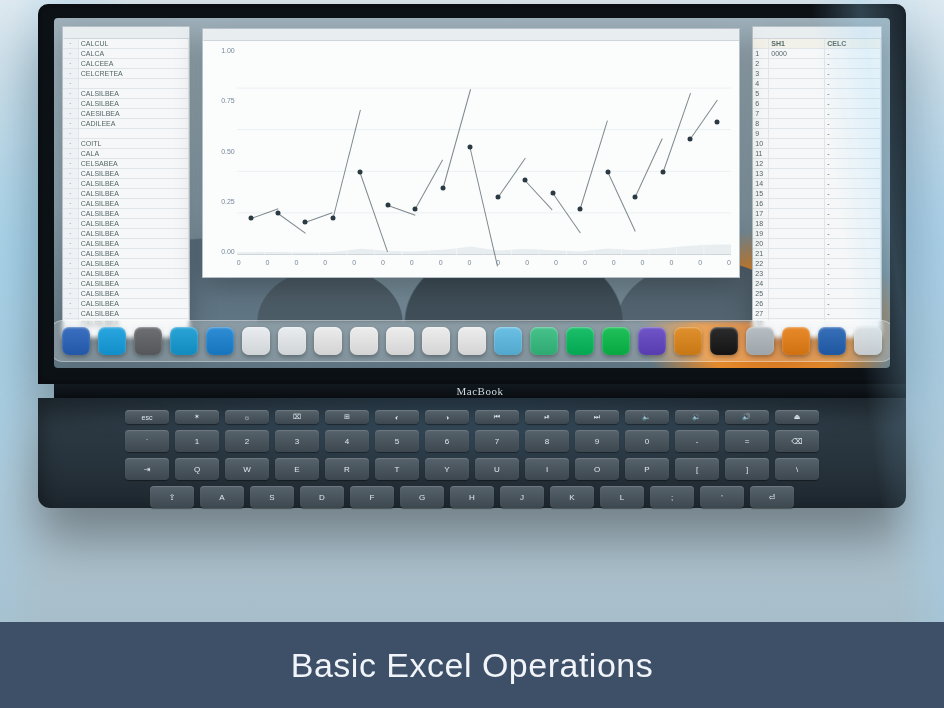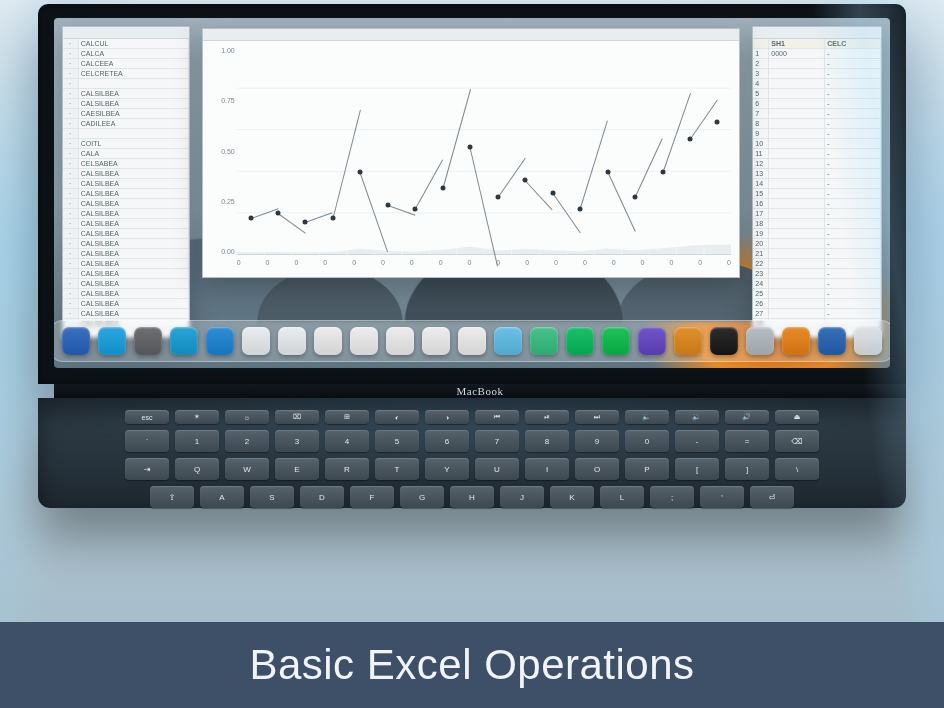--- a/index.html
+++ b/index.html
@@ -13,21 +13,21 @@
   }
 
   
   .band {
     background:#3d5068;
     color:#f1f4f8;
     display:flex; align-items:center; justify-content:center;
     letter-spacing:.5px;
   }
   .band.top   { height:84px;  font-size:30px; font-weight:600; }
-  .band.bottom{ height:86px;  font-size:42px; font-weight:500; }
+  .band.bottom{ height:86px;  font-size:34px; font-weight:500; }
 
   
   .hero {
     flex:1; position:relative;
     background:
       radial-gradient(1200px 420px at 8% 40%, rgba(120,210,255,.35), transparent 60%),
       radial-gradient(1200px 420px at 92% 38%, rgba(120,200,255,.35), transparent 60%),
       linear-gradient(#dfeaf1,#b9cdd8 60%, #a7bdc9);
     display:flex; align-items:flex-start; justify-content:center;
     padding-top:4px;

